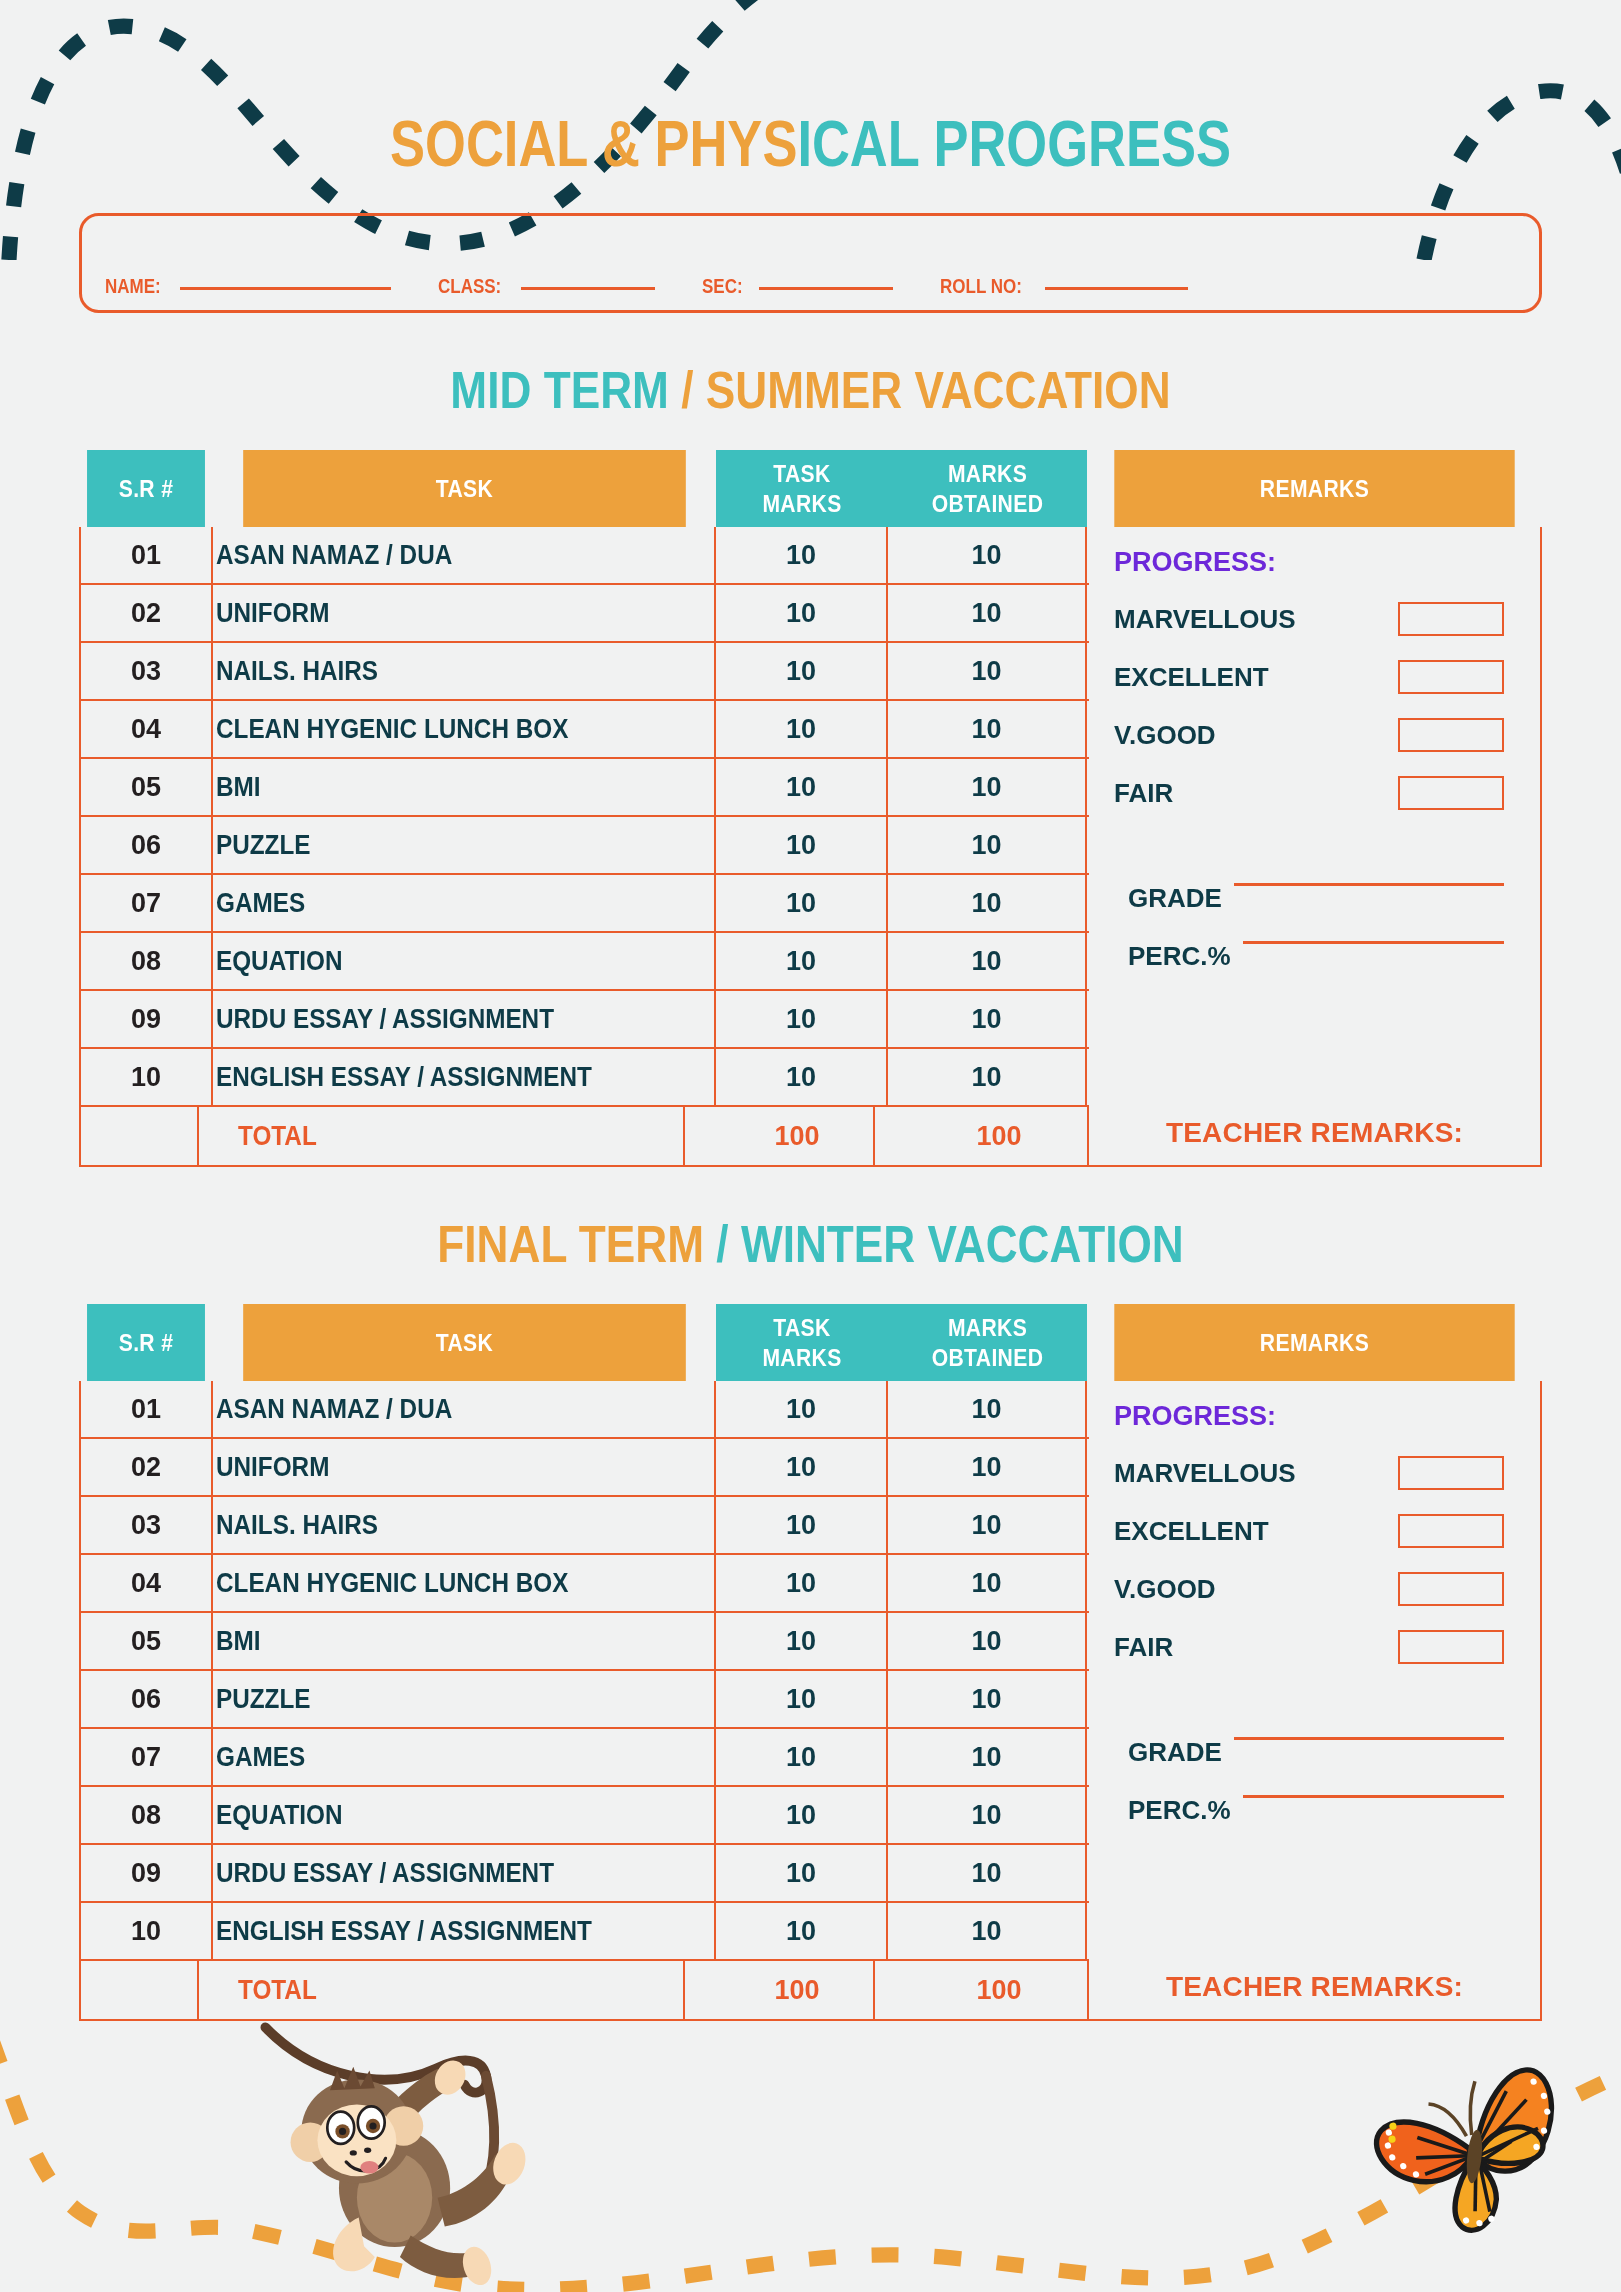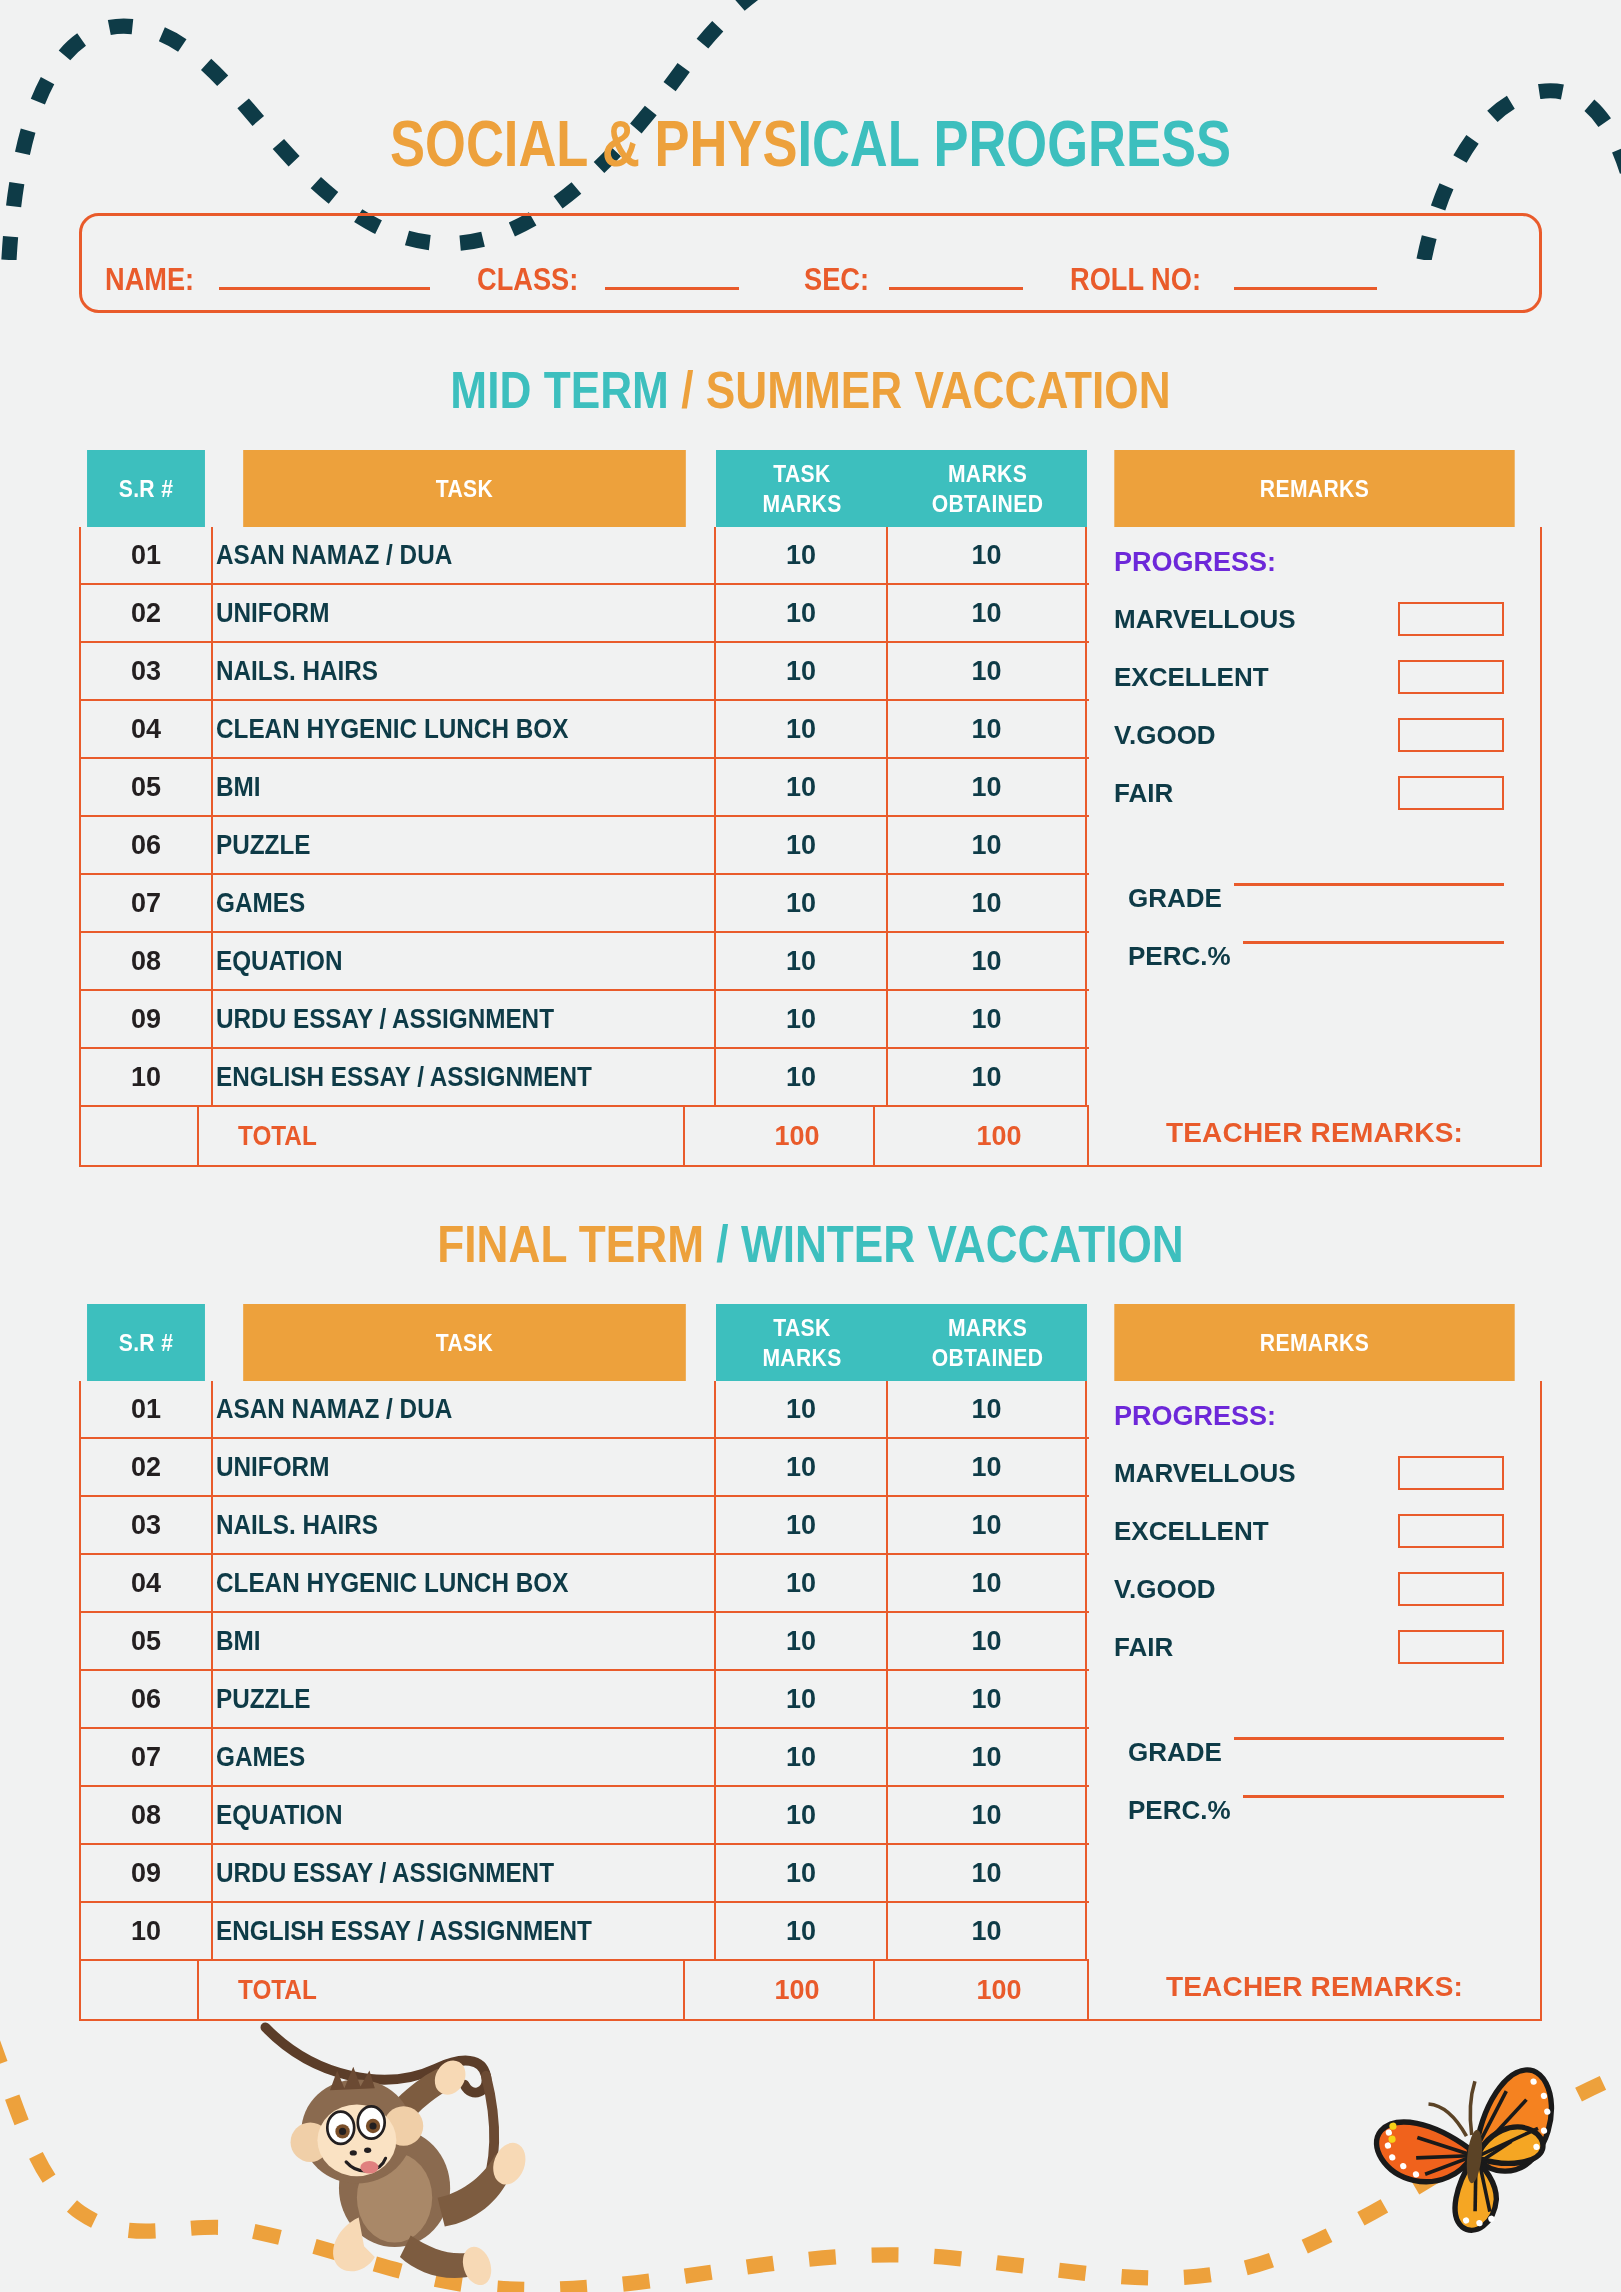--- a/index.html
+++ b/index.html
@@ -58,36 +58,36 @@
     display: flex;
     align-items: flex-end;
     padding: 0 23px 12.5px 23px;
   }
   .nf {
     display: flex;
     align-items: flex-end;
     color: #e95b2b;
     font-family: "Liberation Sans Narrow", "Liberation Sans", sans-serif;
     font-weight: bold;
-    font-size: 32px;
+    font-size: 20px;
     white-space: nowrap;
   }
   .nf .lbl { transform: scaleX(0.85); transform-origin: left bottom; }
   .nf .rule {
     display: inline-block;
     border-bottom: 3.6px solid #e95b2b;
     height: 0.9px;
     margin: 0 0 7.2px 9px;
   }
   .r-name { width: 211px; }
   .r-class{ width: 134px; }
   .r-sec  { width: 134px; }
   .r-roll { width: 143px; }
   .nf.sp-class { margin-left: 47px; }
-  .nf.sp-sec   { margin-left: 65px; }
+  .nf.sp-sec   { margin-left: 47px; }
   .nf.sp-roll  { margin-left: 47px; }
 
   
   .section-title {
     position: absolute;
     left: 0; right: 0;
     text-align: center;
     font-family: "Liberation Sans Narrow", "Liberation Sans", sans-serif;
     font-size: 52px;
     font-weight: bold;

